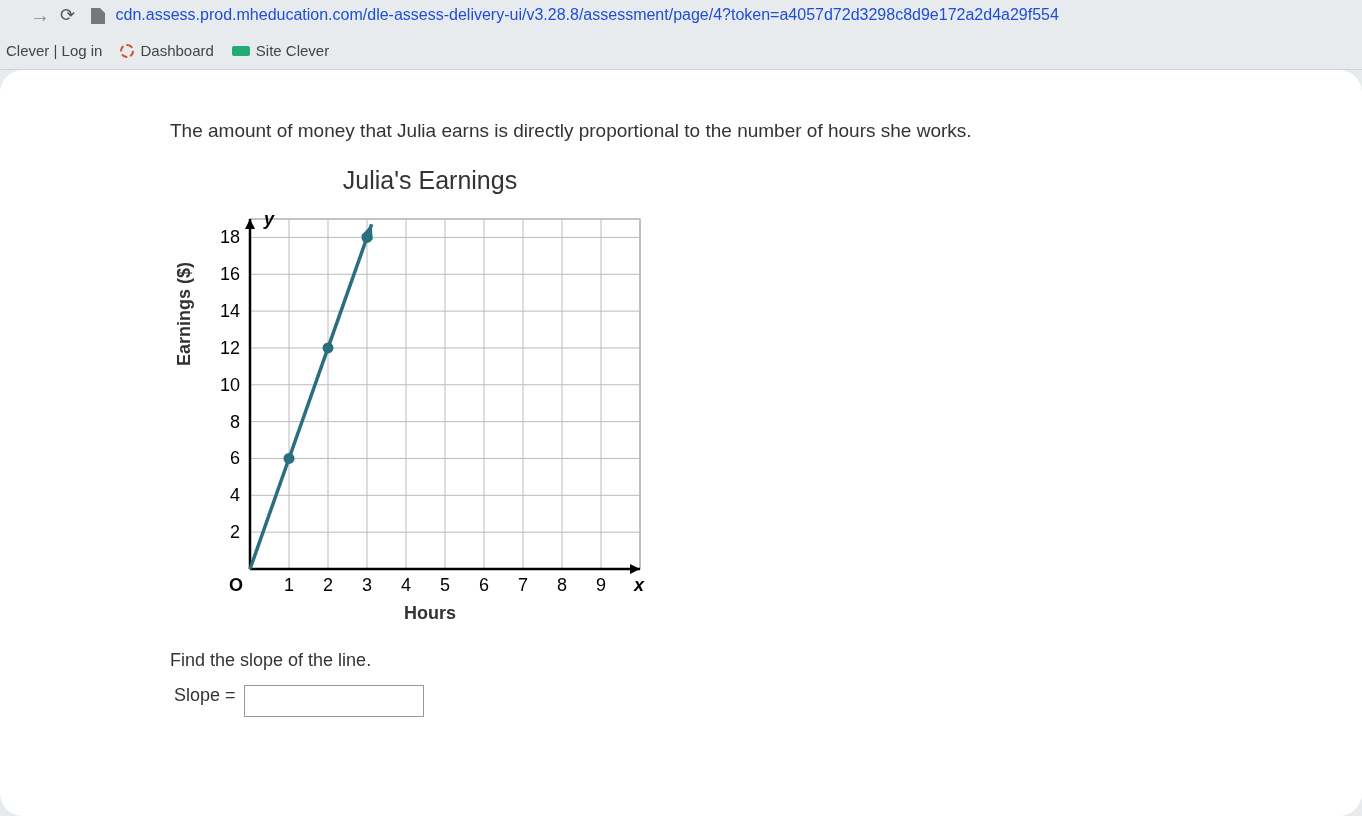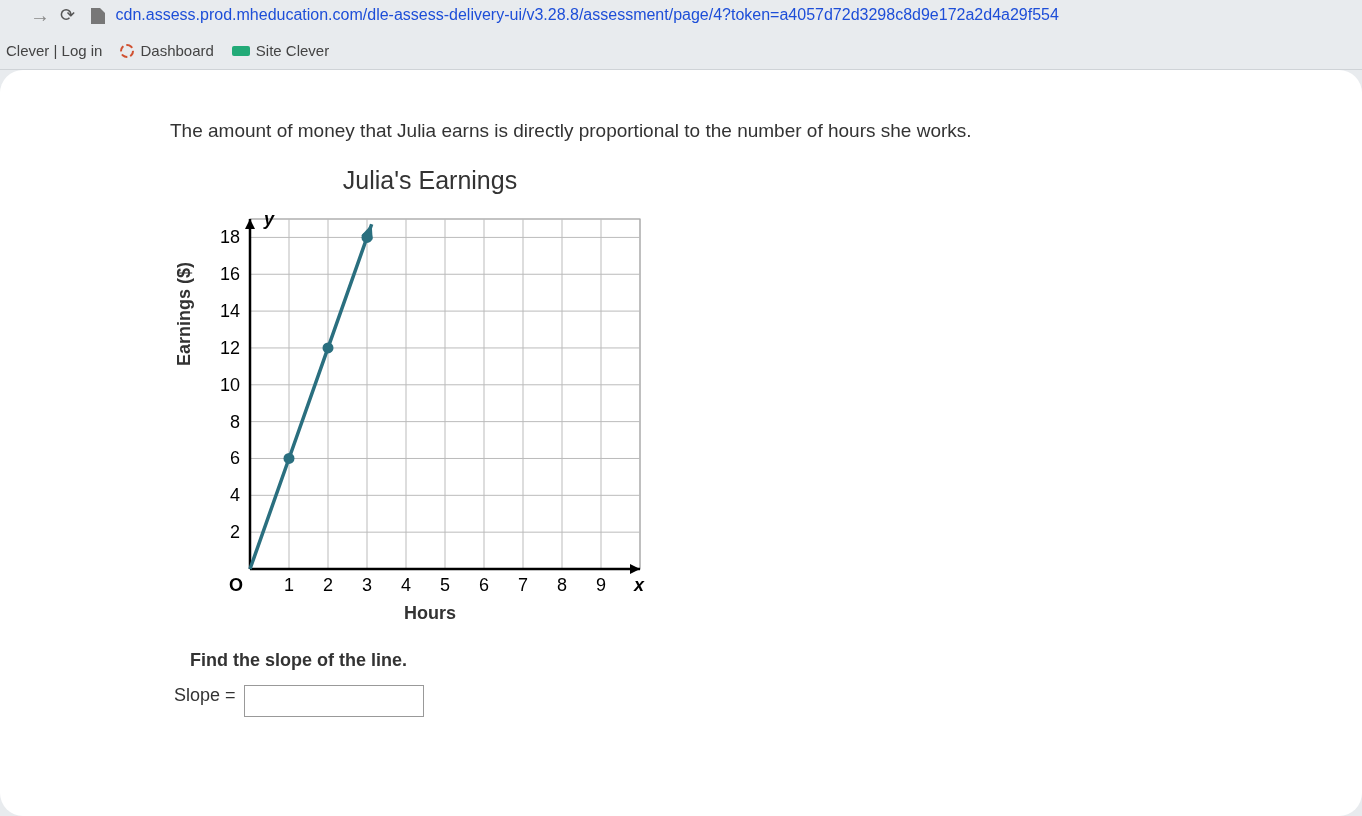--- a/index.html
+++ b/index.html
@@ -62,21 +62,21 @@
   .qtext { font-size: 19px; color: #333; margin-bottom: 24px; }
   .chart-wrap { position: relative; width: 500px; margin-left: 10px; }
   .chart-title { font-size: 25px; font-weight: normal; text-align:center; width:420px; margin-left:40px; margin-bottom:4px;}
   svg.chart { display:block; }
   .ylabel-rot {
     position:absolute; left:-6px; top:200px;
     transform: rotate(-90deg); transform-origin: left top;
     font-weight:bold; font-size:18px;
   }
   .xlabel { text-align:center; width:420px; margin-left:40px; font-weight:bold; font-size:18px; margin-top:4px;}
-  .prompt2 { font-size:18px; margin-top:26px; margin-left:20px;font-weight:bold; }
+  .prompt2 { font-size:18px; margin-top:26px; margin-left:0; }
   .answer-row { display:flex; align-items:flex-start; gap:8px; margin-top:14px; margin-left:4px; font-size:18px;}
   .answer-input {
     width: 180px; height: 32px;
     border: 1px solid #999; background:#fff;
     padding: 2px 6px; font-size:16px;
   }
   .cursor {
     position:absolute; left:720px; top:740px;
     font-size:20px; color:#3a4aa8;
     transform: rotate(-10deg);

